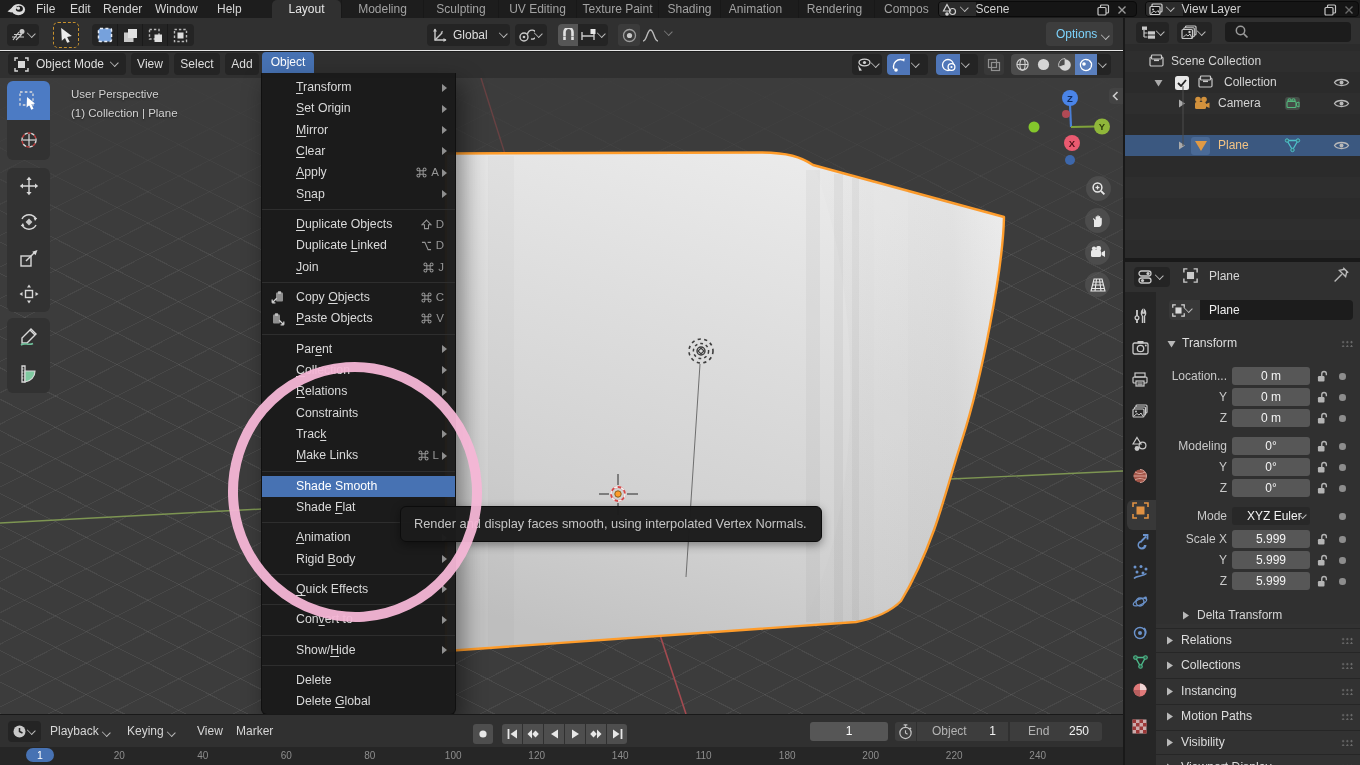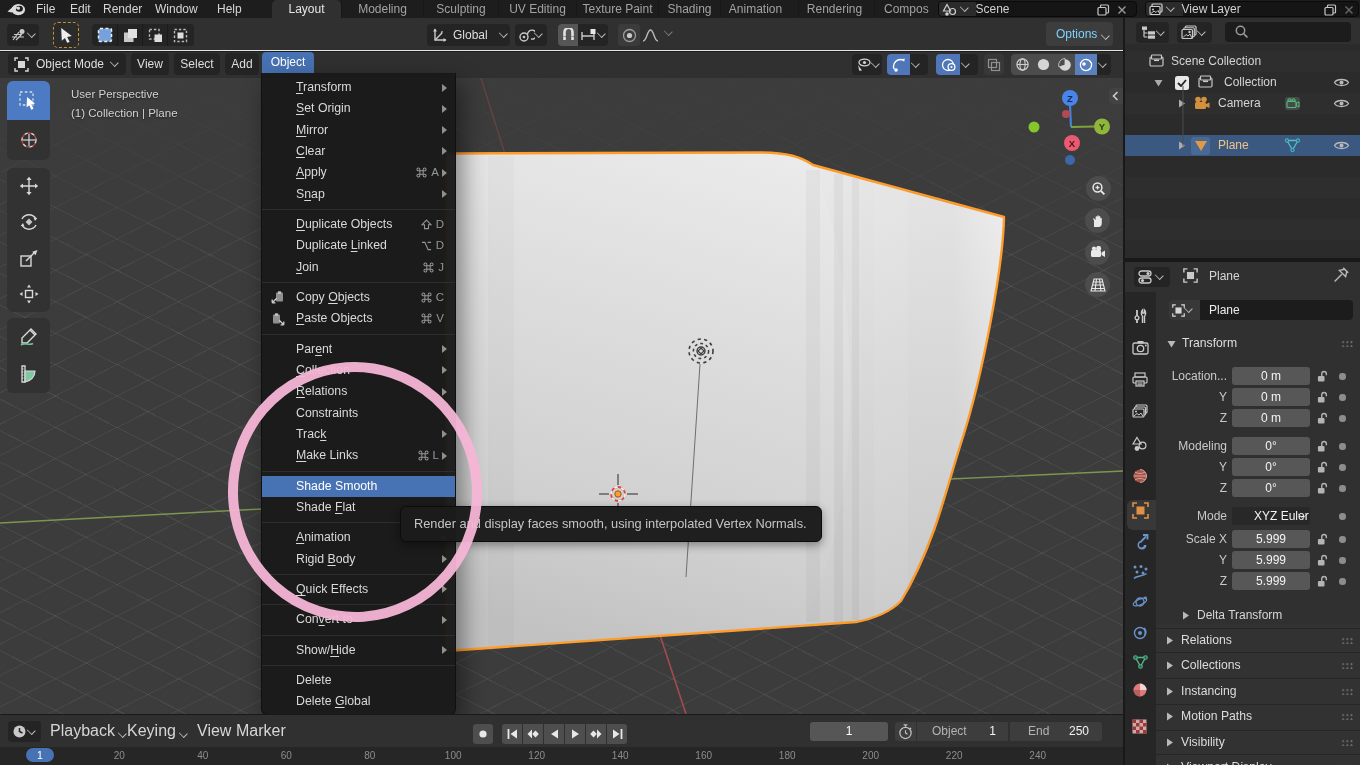--- a/index.html
+++ b/index.html
@@ -10,21 +10,21 @@
 #topbar{position:absolute;left:0;top:0;width:1360px;height:18px;background:#1d1d1d}
 #topbar .menu{position:absolute;top:0;height:18px;line-height:18px;color:#d6d6d6;font-size:12px}
 .wtab{position:absolute;top:0;height:18px;line-height:19px;color:#a2a2a2;font-size:12px;text-align:center;border-left:1px solid #181818}
 .wtab.act{background:#303030;color:#e6e6e6;border-radius:5px 5px 0 0;border-left:none}
 .idfield{position:absolute;top:1px;height:16px;background:#151515;border:1px solid #0a0a0a;border-radius:4px;display:flex;align-items:center;color:#d0d0d0;font-size:12px}
 .idfield span{position:relative}
 .chev{width:6.5px;height:6.5px;border-right:1.7px solid #bcbcbc;border-bottom:1.7px solid #bcbcbc;transform:rotate(45deg) scale(1,.8);transform-origin:center;display:inline-block;margin:-3px 0 0 4px;flex:none}
 #toolset{position:absolute;left:0;top:18px;width:1123px;height:33px;background:#303030;border-bottom:1px solid #e5e5e5}
 #vphead{position:absolute;left:0;top:52px;width:1123px;height:26px;background:#303030}
 .dd{position:absolute;background:#242424;border-radius:4px;display:flex;align-items:center;color:#dedede;font-size:12px}
-.htxt{position:absolute;color:#d6d6d6;font-size:16px;line-height:22px}
+.htxt{position:absolute;color:#d6d6d6;font-size:12px;line-height:22px}
 #viewport{position:absolute;left:0;top:78px;width:1123px;height:636px;overflow:hidden;
  background:
   linear-gradient(180deg, rgba(60,60,60,.95) 0px, rgba(60,60,60,.75) 60px, rgba(60,60,60,0) 190px),
   repeating-linear-gradient(27deg, rgba(255,255,255,0.065) 0 1px, transparent 1px 28px),
   repeating-linear-gradient(153deg, rgba(255,255,255,0.06) 0 1px, transparent 1px 28px),
   #3c3c3c;}
 #vptext{position:absolute;left:71px;top:7px;color:#d2d2d2;font-size:11.5px;text-shadow:0 1px 2px rgba(0,0,0,.55);line-height:19px}
 .tbtn{position:absolute;left:7px;width:43px;background:#323232;display:flex;align-items:center;justify-content:center}
 .tbtn.act{background:#4c7bc4}
 .navc{position:absolute;width:25px;height:25px;border-radius:50%;background:rgba(95,95,95,.45);display:flex;align-items:center;justify-content:center}
@@ -579,21 +579,21 @@
   <div class="abs" style="left:917px;top:7px;width:91px;height:19px;background:#3d3d3d;line-height:19px;font-size:12px"><span style="color:#b4b4b4;margin-left:15px">Object</span><span style="color:#f2f2f2;float:right;margin-right:12px">1</span></div>
   <div class="abs" style="left:1010px;top:7px;width:92px;height:19px;background:#3d3d3d;border-radius:0 3px 3px 0;line-height:19px;font-size:12px"><span style="color:#b4b4b4;margin-left:18px">End</span><span style="color:#f2f2f2;float:right;margin-right:13px">250</span></div>
   <div id="ruler">
     <div class="rnum" style="left:119.2px">20</div>
       <div class="rnum" style="left:202.7px">40</div>
       <div class="rnum" style="left:286.2px">60</div>
       <div class="rnum" style="left:369.7px">80</div>
       <div class="rnum" style="left:453.2px">100</div>
       <div class="rnum" style="left:536.7px">120</div>
       <div class="rnum" style="left:620.2px">140</div>
-      <div class="rnum" style="left:703.7px">160</div>
+      <div class="rnum" style="left:703.7px">110</div>
       <div class="rnum" style="left:787.2px">180</div>
       <div class="rnum" style="left:870.7px">200</div>
       <div class="rnum" style="left:954.2px">220</div>
       <div class="rnum" style="left:1037.7px">240</div>
   </div>
   <div class="abs" style="left:26px;top:33px;width:28px;height:14px;background:#4772b3;border-radius:7px;color:#fff;font-size:10.5px;text-align:center;line-height:14px">1</div>
 </div>
 
 <div id="rightcol">
   <div id="outhead">
@@ -896,21 +896,21 @@
       <div class="plabel" style="left:2px;top:217px">Z</div>
       <div class="pfield" style="top:217px">0°</div>
       <div class="abs" style="top:217px;left:0;width:235px;height:18px;pointer-events:none">
         <svg class="lock" viewBox="0 0 12 13">
           <path d="M5.2,6 L5.2,3.6 A2.5,2.6 0 0 1 10.2,3.6 L10.2,5" fill="none" stroke="#b4b4b4" stroke-width="1.5"></path>
           <rect x="1" y="6" width="7.2" height="6" rx="1.2" fill="#b4b4b4"></rect>
         </svg>
       </div>
       <div class="pdot" style="top:217px"></div>
       <div class="plabel" style="left:2px;top:245px">Mode</div>
-      <div class="pfield" style="top:245px;background:#282828;text-align:left"><span style="margin-left:22px">XYZ Euler</span><span class="chev" style="position:absolute;right:5px;top:7px"></span></div>
+      <div class="pfield" style="top:245px;background:#282828;text-align:left"><span style="margin-left:15px">XYZ Euler</span><span class="chev" style="position:absolute;right:5px;top:7px"></span></div>
       <div class="pdot" style="top:245px"></div>
       <div class="plabel" style="left:2px;top:268px">Scale X</div>
       <div class="pfield" style="top:268px">5.999</div>
       <div class="abs" style="top:268px;left:0;width:235px;height:18px;pointer-events:none">
         <svg class="lock" viewBox="0 0 12 13">
           <path d="M5.2,6 L5.2,3.6 A2.5,2.6 0 0 1 10.2,3.6 L10.2,5" fill="none" stroke="#b4b4b4" stroke-width="1.5"></path>
           <rect x="1" y="6" width="7.2" height="6" rx="1.2" fill="#b4b4b4"></rect>
         </svg>
       </div>
       <div class="pdot" style="top:268px"></div>

